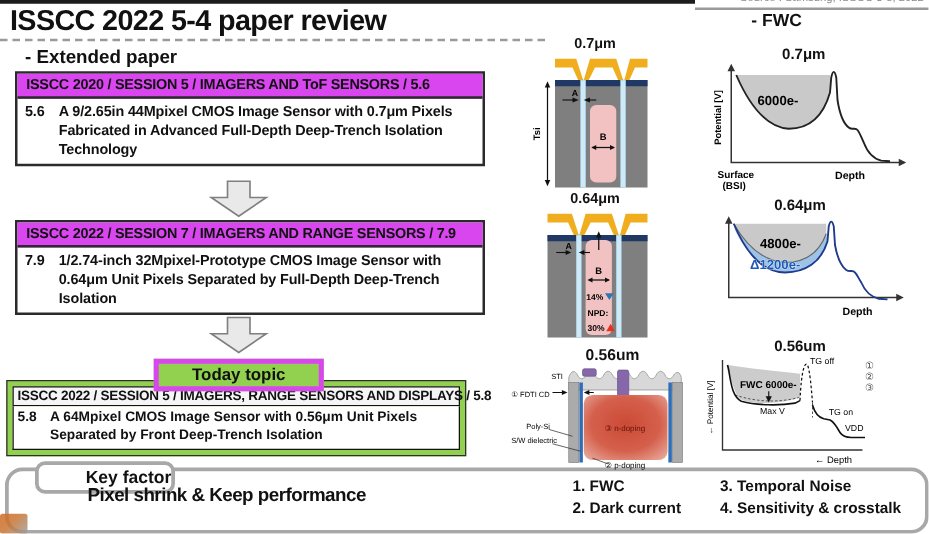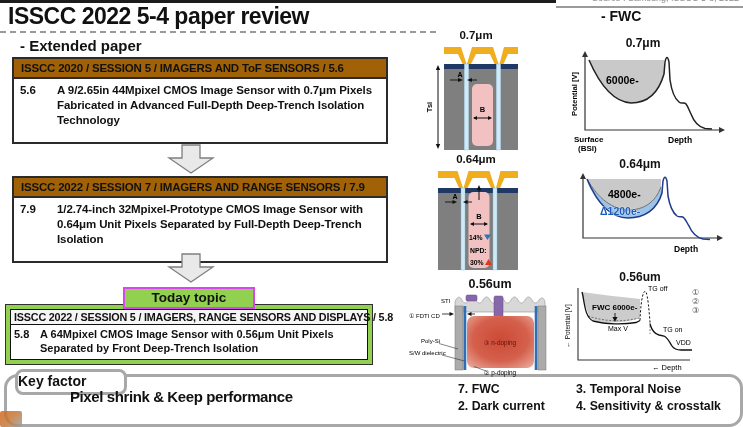--- a/index.html
+++ b/index.html
@@ -16,46 +16,46 @@
   .srcline{left:556px;top:6px;width:187px;height:1.5px;background:#9a9a9a;}
   .source{right:4px;top:-7px;font-size:9px;color:#8a8a8a;white-space:nowrap;}
 
   
   .title{left:8px;top:3px;font-size:23px;font-weight:bold;letter-spacing:-0.5px;margin:0;}
   .title-dash{left:0;top:31px;width:436px;border-top:2px dashed #9a9a9a;height:0;}
   .subtitle{left:20px;top:37px;font-size:15px;font-weight:bold;}
 
   
   .pbox{left:12px;width:372px;border:2px solid #2b2b2b;background:#fff;}
-  .pbox-h{background:#a16207;border-bottom:2px solid #2b2b2b;font-size:11.5px;font-weight:bold;
+  .pbox-h{background:#d946ef;border-bottom:2px solid #2b2b2b;font-size:11.5px;font-weight:bold;
           letter-spacing:-0.2px;padding:3px 0 3px 7px;white-space:nowrap;}
-  .pbox-b{display:flex;padding:4px 6px 13px 6px;font-size:11.5px;font-weight:bold;line-height:1.32;letter-spacing:-0.1px;gap:10px;}
+  .pbox-b{display:flex;padding:4px 6px 2px 6px;font-size:11.5px;font-weight:bold;line-height:1.32;letter-spacing:-0.1px;}
   .pnum{width:27px;flex:none;}
   .ptitle{flex:1;}
   .pbox1{top:57px;}
   .pbox2{top:176px;}
 
   .flow-arrow{left:168px;}
   .fa1{top:144px;} .fa2{top:253px;}
 
   
-  .today-tab{left:123px;top:287px;width:128px;height:18px;background:#92d050;border:2px solid #d946ef;
+  .today-tab{left:123px;top:287px;width:128px;height:18px;background:#92d050;border:4px solid #d946ef;
              z-index:3;text-align:center;font-size:13.5px;font-weight:bold;line-height:17px;}
   .green-box{left:5px;top:304px;width:366px;height:59px;background:#92d050;border:1.5px solid #2f2f2f;z-index:1;}
   .gb-inner{position:absolute;left:4px;right:4px;top:4px;}
   .gb-h{border:1.5px solid #111;background:#f5f5f5;font-size:10.8px;font-weight:bold;letter-spacing:-0.2px;
         padding:1px 0 1px 3px;white-space:nowrap;}
   .gb-b{border:1.5px solid #111;border-top:none;background:#fff;display:flex;
         font-size:11px;font-weight:bold;line-height:1.3;padding:2px 4px 3px 3px;}
   .gb-b .pnum{width:26px;}
 
   
   .kf-box{left:4px;top:374px;width:733px;height:47px;border:3px solid #a8a8a8;border-radius:14px;background:#fff;}
-  .kf-tab{left:15px;top:369px;width:106px;height:20px;border:3px solid #a8a8a8;border-radius:8px;background:#fff;
-          z-index:2;text-align:left;font-size:14px;font-weight:bold;line-height:19px;}
+  .kf-tab{left:28px;top:369px;width:106px;height:20px;border:3px solid #a8a8a8;border-radius:8px;background:#fff;
+          z-index:2;text-align:right;font-size:14px;font-weight:bold;line-height:19px;}
   .kf-headline{left:70px;top:388px;font-size:15px;font-weight:bold;letter-spacing:-0.4px;z-index:2;}
   .kf-list{left:458px;top:382px;display:grid;grid-auto-flow:column;grid-template-rows:repeat(2,17px);
            grid-template-columns:112px auto;column-gap:6px;font-size:12.3px;font-weight:bold;z-index:2;}
 
   
   .col-h{font-size:14px;font-weight:bold;}
   .pd-h{left:427px;top:8px;}
   .fwc-h{left:601px;top:8px;}
   .dia-t{font-weight:bold;text-align:center;}
 
@@ -107,21 +107,21 @@
         <span class="pnum">5.8</span>
         <span class="ptitle">A 64Mpixel CMOS Image Sensor with 0.56μm Unit Pixels Separated by Front Deep-Trench Isolation</span>
       </div>
     </div>
   </div>
 
   <div class="abs kf-box"></div>
   <div class="abs kf-tab">Key factor</div>
   <div class="abs kf-headline">Pixel shrink &amp; Keep performance</div>
   <div class="abs kf-list">
-    <span>7. FWC</span>
+    <span>1. FWC</span>
     <span>2. Dark current</span>
     <span>3. Temporal Noise</span>
     <span>4. Sensitivity &amp; crosstalk</span>
   </div>
 
   <div class="abs col-h fwc-h">- FWC</div>
 
   <div class="abs dia-t" style="left:430px;top:29px;width:92px;font-size:11.5px;">0.7μm</div>
   <svg class="abs" style="left:430px;top:44px;" width="92" height="110" viewBox="0 0 92 110">
     <rect x="14" y="20" width="20.5" height="86" fill="#7f7f7f"></rect>

